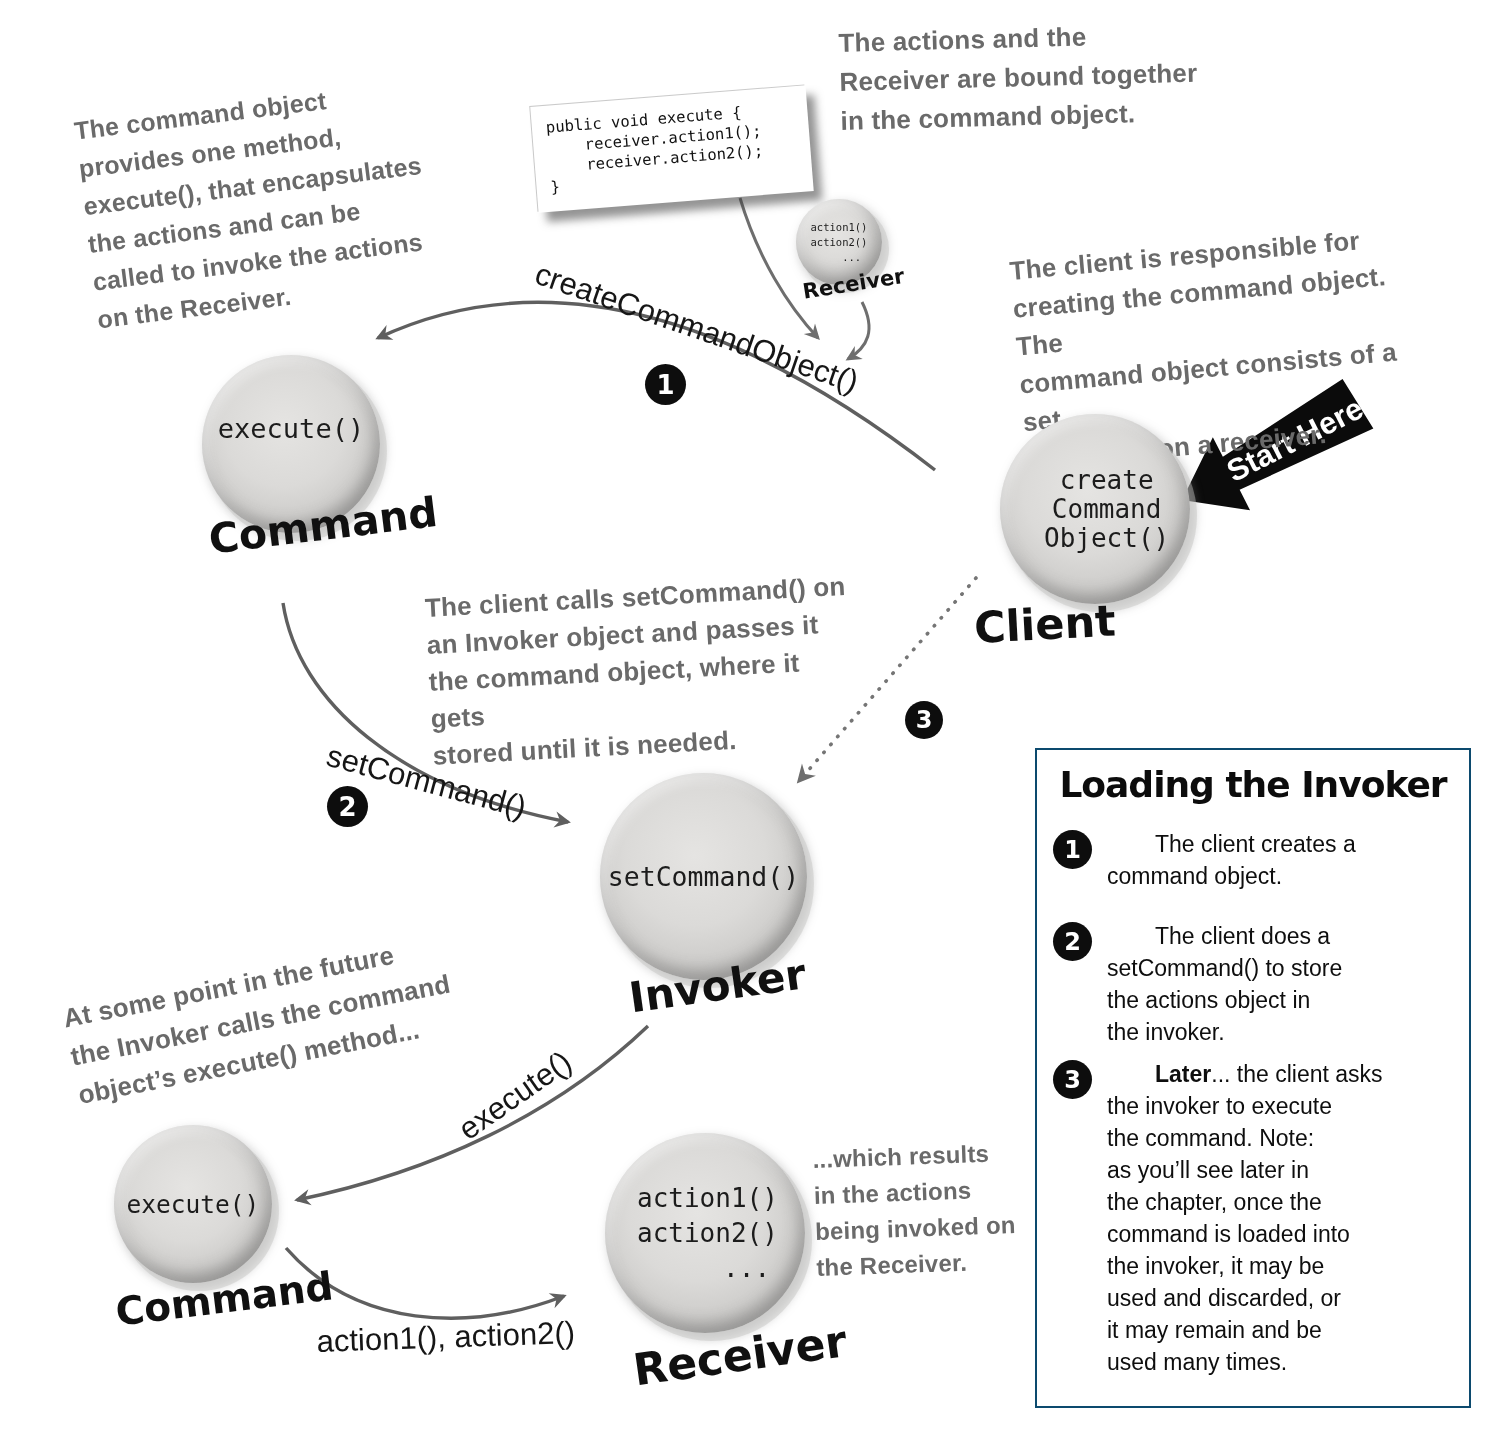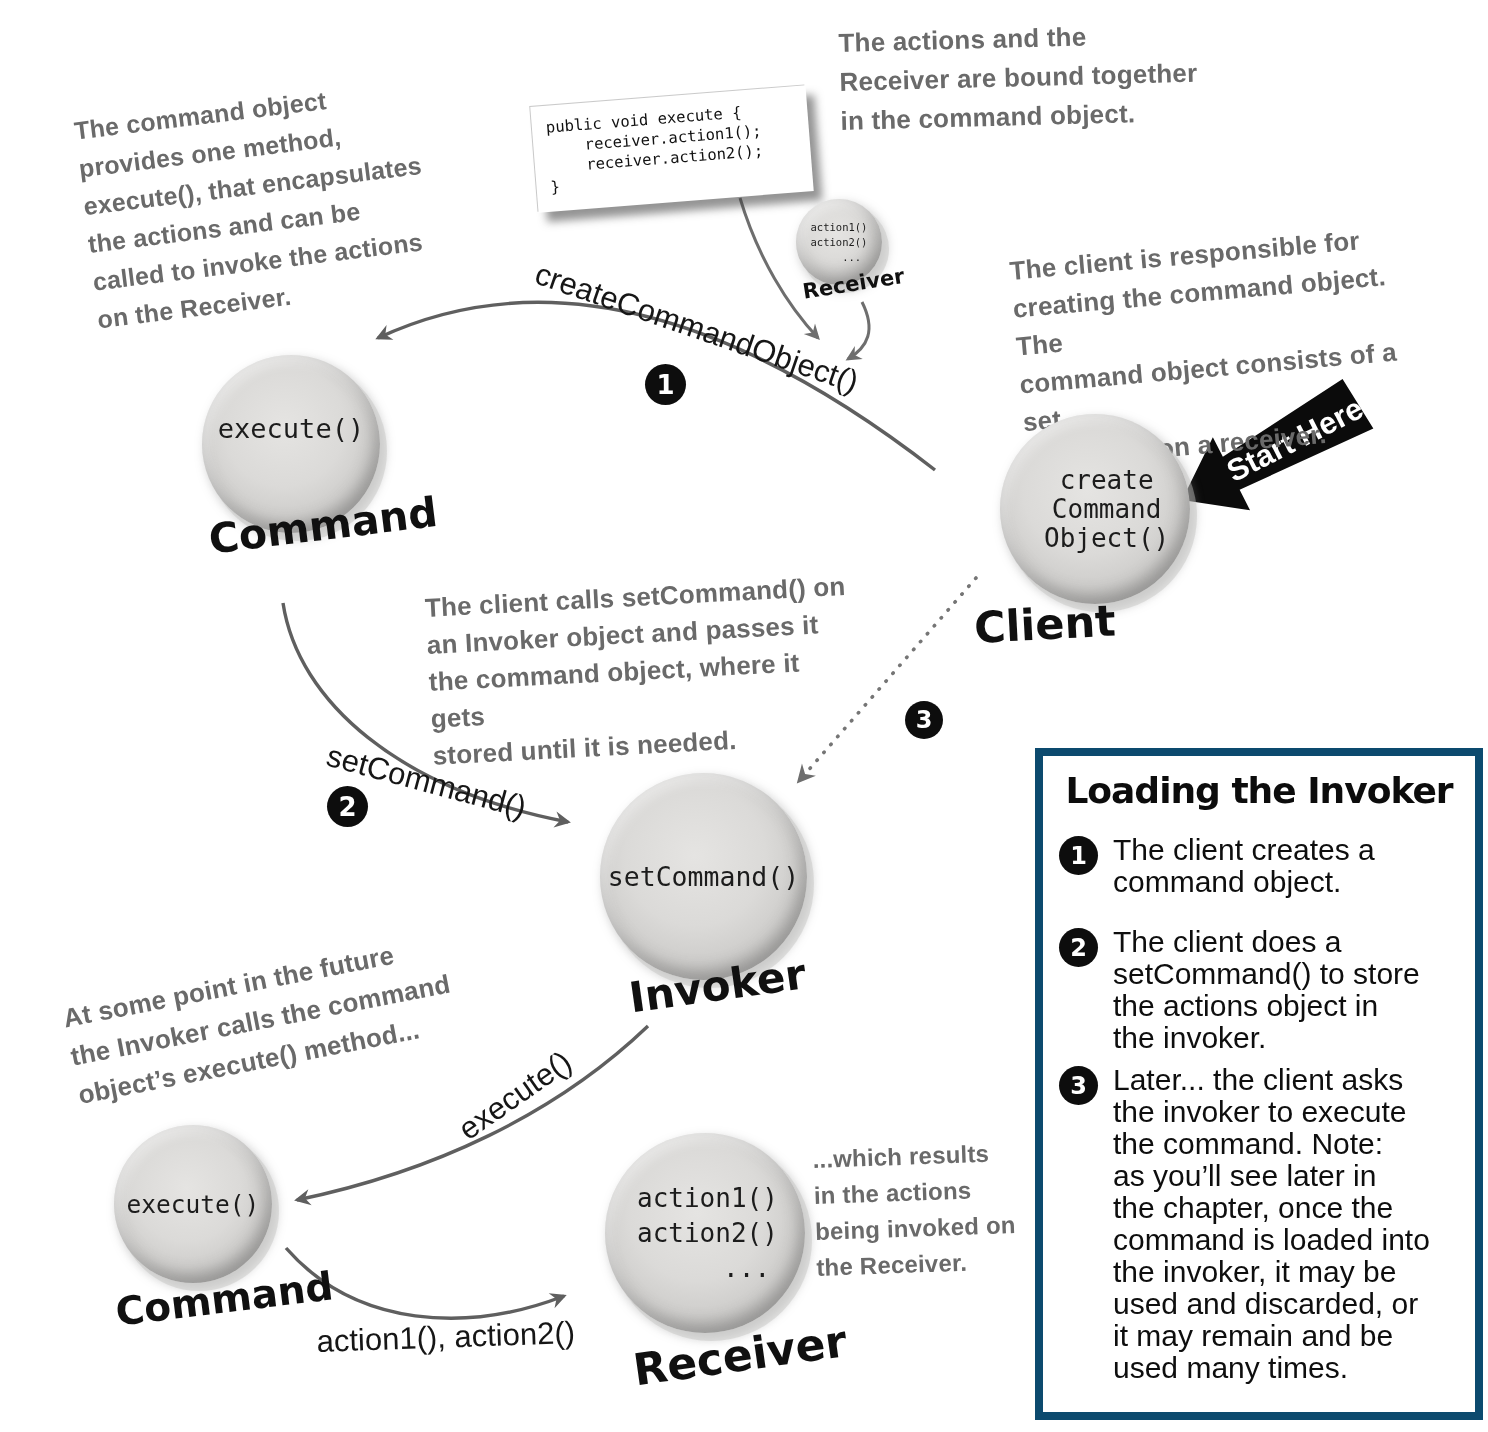--- a/index.html
+++ b/index.html
@@ -39,32 +39,32 @@
 
   
   .paper{position:absolute;left:534px;top:96px;width:252px;padding:12px 10px 14px 14px;
          background:#ffffff;transform:rotate(-4.5deg);
          box-shadow:8px 10px 9px rgba(60,60,60,.55), -1px -1px 0 rgba(190,190,190,.8);
          font-family:"DejaVu Sans Mono","Liberation Mono",monospace;
          font-size:15.5px;line-height:20px;color:#111;white-space:pre;}
 
   
   .sidebar{position:absolute;left:1035px;top:748px;width:432px;height:656px;
-           background:#ffffff;border:8px solid #0c4a6e;}
+           background:#ffffff;border:2px solid #0c4a6e;}
   .sb-title{position:absolute;left:0;top:14px;width:100%;text-align:center;
             font-family:"DejaVu Sans",sans-serif;font-weight:bold;font-size:36px;
             letter-spacing:-1px;color:#0c0c0c;}
   .sb-item{position:absolute;left:16px;display:flex;gap:15px;align-items:flex-start;}
   .sb-badge{flex:0 0 auto;width:39px;height:39px;margin-top:2px;
             background:#0d0d0d;color:#fff;border-radius:50%;
             display:flex;align-items:center;justify-content:center;
             font-family:"DejaVu Sans",sans-serif;font-weight:bold;font-size:24px;}
-  .sb-text{font-family:"Liberation Sans",sans-serif;font-size:30px;line-height:32px;
+  .sb-text{font-family:"Liberation Sans",sans-serif;font-size:23px;line-height:32px;
            color:#0e0e0e;white-space:pre-line;}
-  .sb-text b{font-weight:normal;}
+  .sb-text b{font-weight:bold;margin-left:48px;}
 </style>
 </head>
 <body>
 
 <div id="canvas">
 
   <svg class="layer" width="1488" height="1432" viewBox="0 0 1488 1432">
     <defs>
       <marker id="ah" viewBox="0 0 12 12" refX="9.5" refY="6" markerWidth="5.2" markerHeight="5.2" orient="auto-start-reverse">
         <path d="M0.5,0.5 L11.5,6 L0.5,11.5 L4,6 Z" fill="#5f5f5f"></path>

